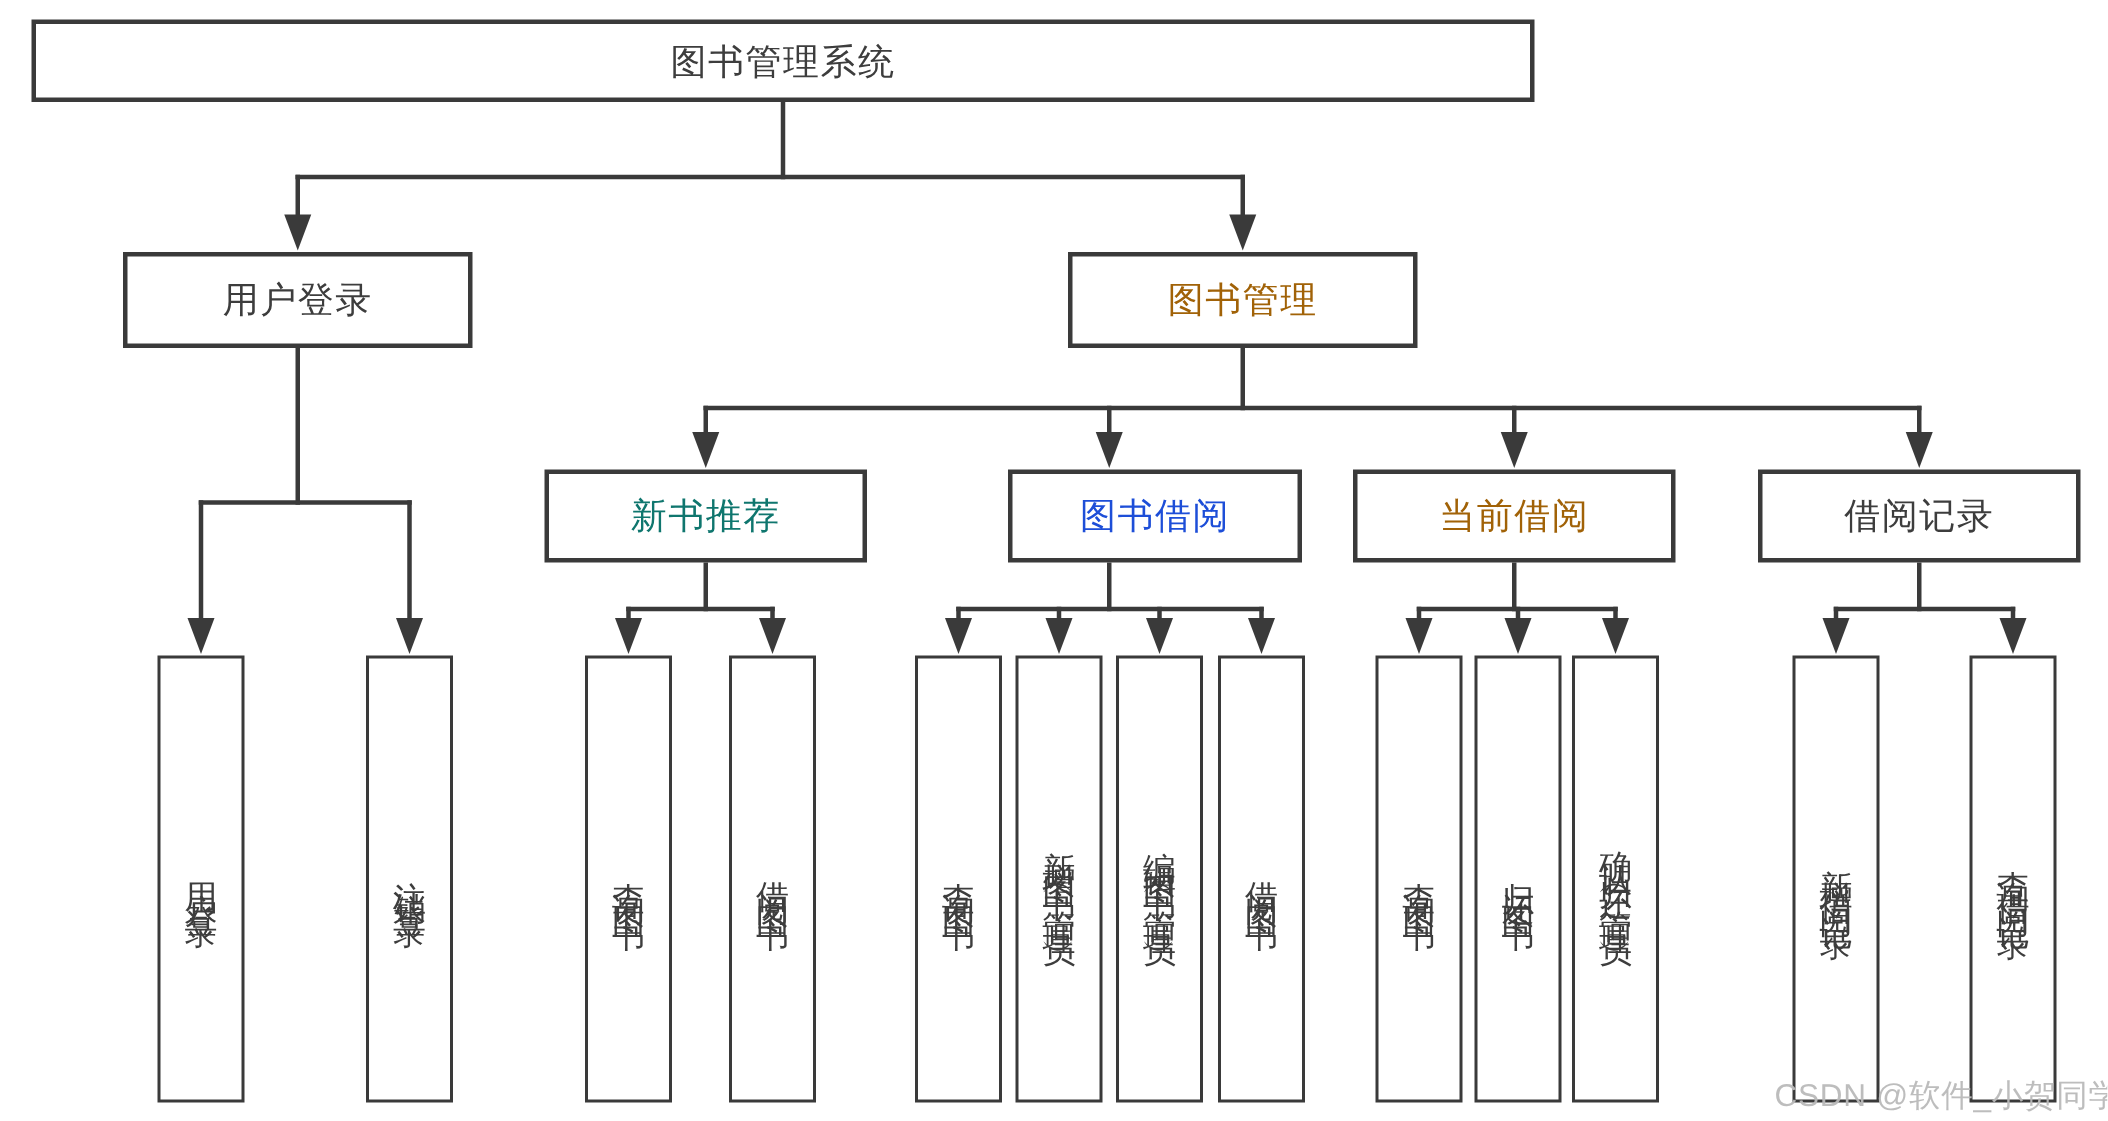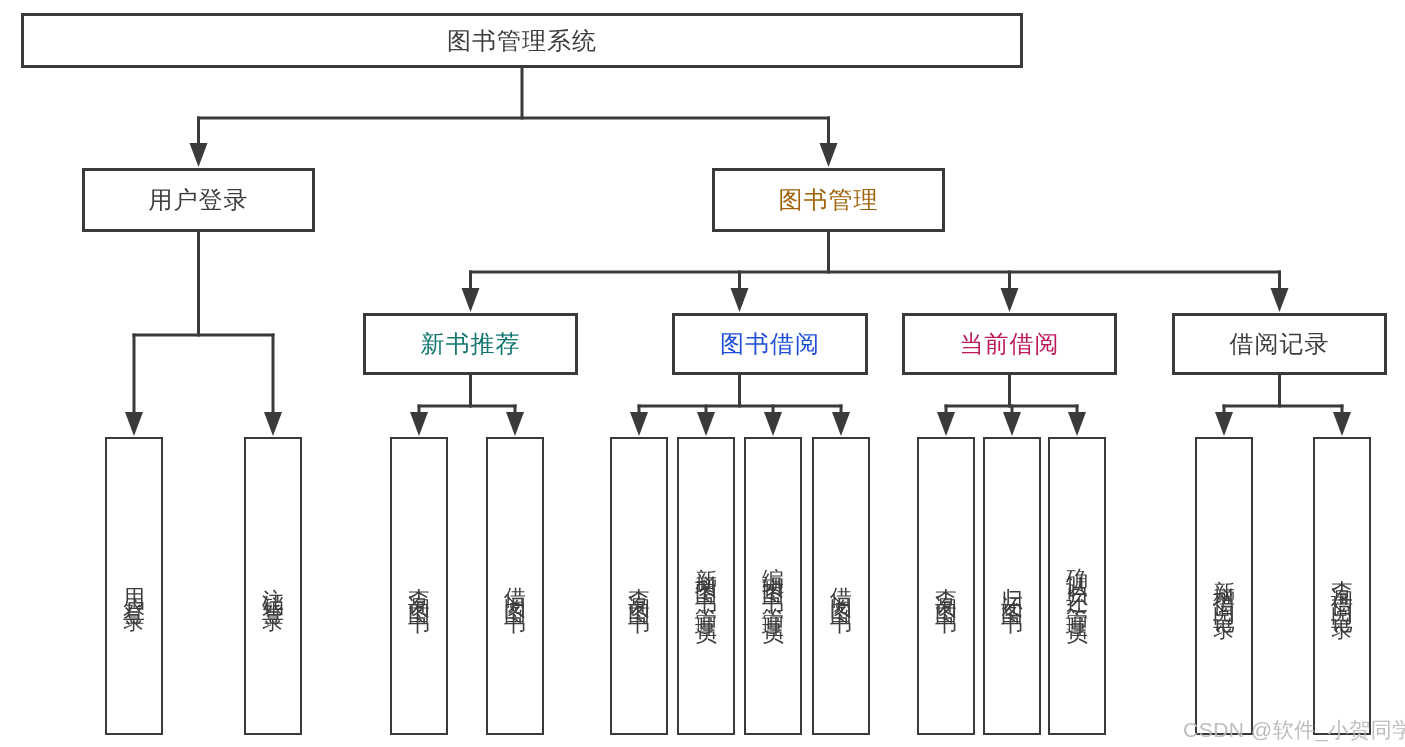--- a/index.html
+++ b/index.html
@@ -118,21 +118,21 @@
     </div>
     <div class="node h" style="left: 712px; top: 168px; width: 233px; height: 64px; border-color: rgb(58, 58, 58); color: #a16207;">
       <span>图书管理</span>
     </div>
     <div class="node h" style="left: 363px; top: 313px; width: 215px; height: 62px; border-color: rgb(58, 58, 58); color: #0f766e;">
       <span>新书推荐</span>
     </div>
     <div class="node h" style="left: 632px; top: 313px; width: 196px; height: 62px; border-color: rgb(58, 58, 58); color: #1d4ed8; margin-left: 40px;">
       <span>图书借阅</span>
     </div>
-    <div class="node h" style="left: 902px; top: 313px; width: 215px; height: 62px; border-color: rgb(58, 58, 58); color: #be185d;">
+    <div class="node h" style="left: 902px; top: 313px; width: 215px; height: 62px; border-color: rgb(58, 58, 58); color: #a16207;">
       <span>当前借阅</span>
     </div>
     <div class="node h" style="left: 1172px; top: 313px; width: 215px; height: 62px; border-color: rgb(58, 58, 58); color: rgb(61, 61, 61);">
       <span>借阅记录</span>
     </div>
     <div class="node v" style="left: 105px; top: 437px; width: 58px; height: 298px; border-color: rgb(58, 58, 58); color: rgb(61, 61, 61);">
       <span>用户登录</span>
     </div>
     <div class="node v" style="left: 244px; top: 437px; width: 58px; height: 298px; border-color: rgb(58, 58, 58); color: rgb(61, 61, 61);">
       <span>注销登录</span>

